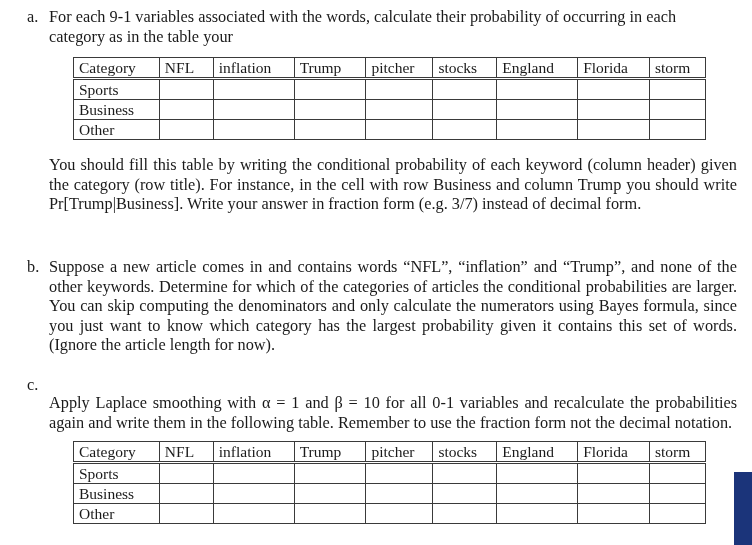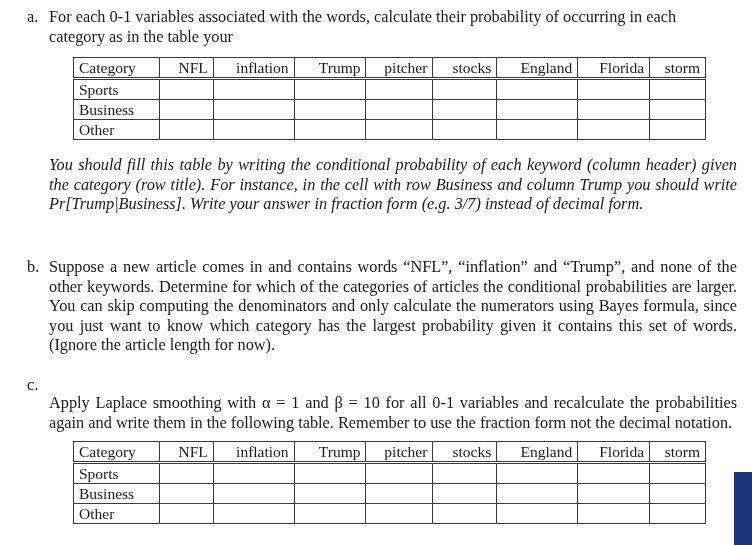--- a/index.html
+++ b/index.html
@@ -9,29 +9,29 @@
   }
   .para { position:absolute; font-family:"Liberation Serif","DejaVu Serif",serif; font-size:16.3px; line-height:19.6px; text-align:justify; }
   .label { position:absolute; font-family:"Liberation Serif","DejaVu Serif",serif; font-size:16.3px; line-height:19.6px; }
   table.prob {
     position:absolute; border-collapse:collapse;
     font-family:"Liberation Serif","DejaVu Serif",serif; font-size:15.5px;
   }
   table.prob td {
     border:1.3px solid #3a3a3a; padding:0 5px; height:19px; line-height:18px; white-space:nowrap;
   }
-  table.prob tr.hdr td { text-align:right; border-bottom:3px double #3a3a3a; }
+  table.prob tr.hdr td { text-align:left; border-bottom:3px double #3a3a3a; }
   table.prob tr.hdr td:first-child { text-align:left; }
   .blue-rect { position:absolute; left:734px; top:472px; width:18px; height:73px; background:#1b347a; }
 </style>
 </head>
 <body>
 
 <div class="label" style="left:27px; top:7px;">a.</div>
-<div class="para" style="left:49px; top:7px; width:688px;">For each 0-1 variables associated with the words, calculate their probability of occurring in each</div>
+<div class="para" style="left:49px; top:7px; width:688px;">For each 9-1 variables associated with the words, calculate their probability of occurring in each</div>
 <div class="para" style="left:49px; top:27px; width:688px;">category as in the table your</div>
 
 <table class="prob" style="left:73px; top:57px; width:633px;">
   <colgroup>
     <col style="width:86px">
       <col style="width:54px">
       <col style="width:81px">
       <col style="width:72px">
       <col style="width:67px">
       <col style="width:64px">
@@ -80,21 +80,21 @@
     <td></td>
     <td></td>
     <td></td>
     <td></td>
     <td></td>
     <td></td>
   </tr>
 </tbody>
   </table>
 
-<div class="para" style="left:49px; top:155px; width:688px;font-style:italic;">You should fill this table by writing the conditional probability of each keyword (column header) given the category (row title). For instance, in the cell with row Business and column Trump you should write Pr[Trump|Business]. Write your answer in fraction form (e.g. 3/7) instead of decimal form.</div>
+<div class="para" style="left:49px; top:155px; width:688px;">You should fill this table by writing the conditional probability of each keyword (column header) given the category (row title). For instance, in the cell with row Business and column Trump you should write Pr[Trump|Business]. Write your answer in fraction form (e.g. 3/7) instead of decimal form.</div>
 
 <div class="label" style="left:27px; top:257px;">b.</div>
 <div class="para" style="left:49px; top:257px; width:688px;">Suppose a new article comes in and contains words “NFL”, “inflation” and “Trump”, and none of the other keywords. Determine for which of the categories of articles the conditional probabilities are larger.  You can skip computing the denominators and only calculate the numerators using Bayes formula, since you just want to know which category has the largest probability given it contains this set of words. (Ignore the article length for now).</div>
 
 <div class="label" style="left:27px; top:375px;">c.</div>
 <div class="para" style="left:49px; top:393px; width:688px;">Apply Laplace smoothing with α = 1 and β = 10 for all 0-1 variables and recalculate the probabilities again and write them in the following table. Remember to use the fraction form not the decimal notation.</div>
 
 <table class="prob" style="left:73px; top:441px; width:633px;">
   <colgroup>
     <col style="width:86px">

